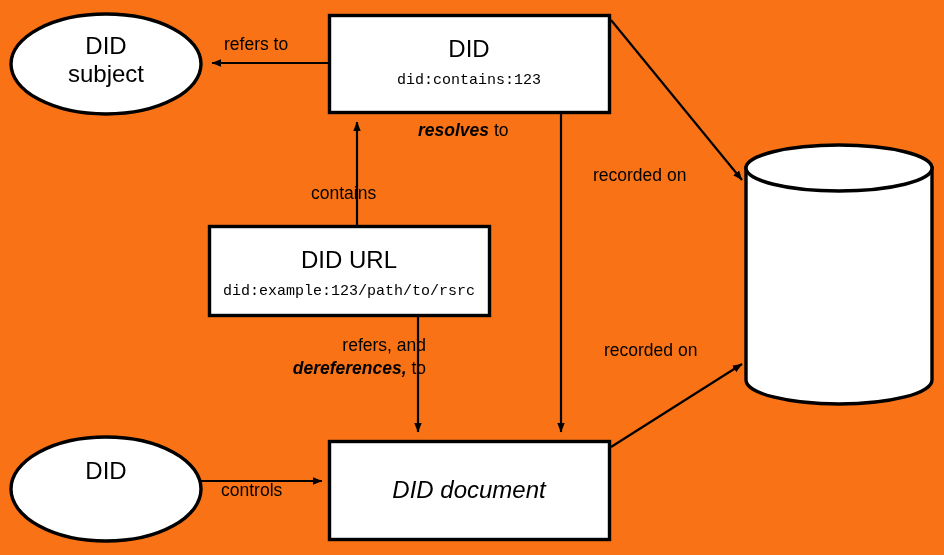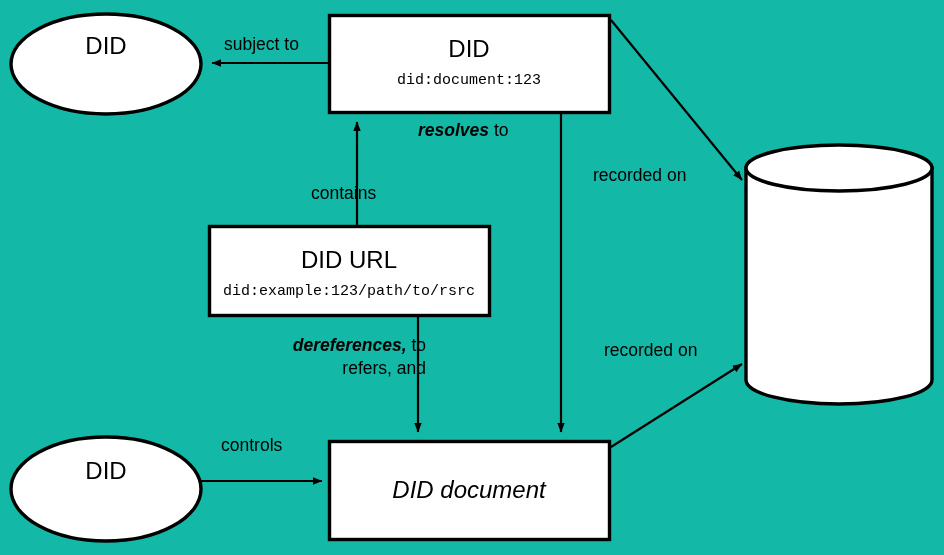--- a/index.html
+++ b/index.html
@@ -8,21 +8,21 @@
     background: #ffffff;
   }
   body {
     font-family: "Liberation Sans", sans-serif;
     color: #000000;
   }
   #canvas {
     position: relative;
     width: 944px;
     height: 555px;
-    background: #14b8a6;
+    background: #f97316;
     overflow: hidden;
   }
   #diagram-svg {
     position: absolute;
     left: 0;
     top: 0;
     width: 944px;
     height: 555px;
   }
   .node-label {
@@ -92,63 +92,64 @@
 
     <line x1="201" y1="481" x2="322" y2="481" stroke="#000000" stroke-width="2.2" marker-end="url(#arrowFilled)"></line>
 
     <line x1="611" y1="20" x2="742" y2="180" stroke="#000000" stroke-width="2.2" marker-end="url(#arrowFilled)"></line>
 
     <line x1="611" y1="447" x2="742" y2="364" stroke="#000000" stroke-width="2.2" marker-end="url(#arrowFilled)"></line>
   </svg>
 
   <div class="node-label" style="left:16px; top:32px; width:180px;">
     <div class="node-title">DID</div>
+    <div class="node-title">subject</div>
   </div>
 
   <div class="node-label" style="left:330px; top:35px; width:278px;">
     <div class="node-title">DID</div>
-    <div class="node-mono">did:document:123</div>
+    <div class="node-mono">did:contains:123</div>
   </div>
 
   <div class="node-label" style="left:210px; top:246px; width:278px;">
     <div class="node-title">DID URL</div>
     <div class="node-mono">did:example:123/path/to/rsrc</div>
   </div>
 
   <div class="node-label" style="left:16px; top:457px; width:180px;">
     <div class="node-title">DID</div>
   </div>
 
   <div class="node-label" style="left:330px; top:476px; width:278px;font-style:italic;">
     <div class="node-title">DID document</div>
   </div>
 
 
   <div class="edge-label" style="left:224px; top:33px;">
-    <span>subject to</span>
+    <span>refers to</span>
   </div>
 
   <div class="edge-label" style="left:593px; top:164px;">
     <span>recorded on</span>
   </div>
 
   <div class="edge-label" style="left:418px; top:119px;">
     <b>resolves</b><span> to</span>
   </div>
 
   <div class="edge-label" style="left:263px; top:182px;margin-left:48px;">
     <span>contains</span>
   </div>
 
   <div class="edge-label" style="left:266px; top:334px; text-align:right; width:160px;">
+    <div>refers, and</div>
     <div><b>dereferences,</b><span> to</span></div>
-    <div>refers, and</div>
   </div>
 
-  <div class="edge-label" style="left:221px; top:434px;text-align:right;">
+  <div class="edge-label" style="left:221px; top:479px;text-align:right;">
     <span>controls</span>
   </div>
 
   <div class="edge-label" style="left:604px; top:339px;">
     <span>recorded on</span>
   </div>
 
 </div>
 
 </body></html>

